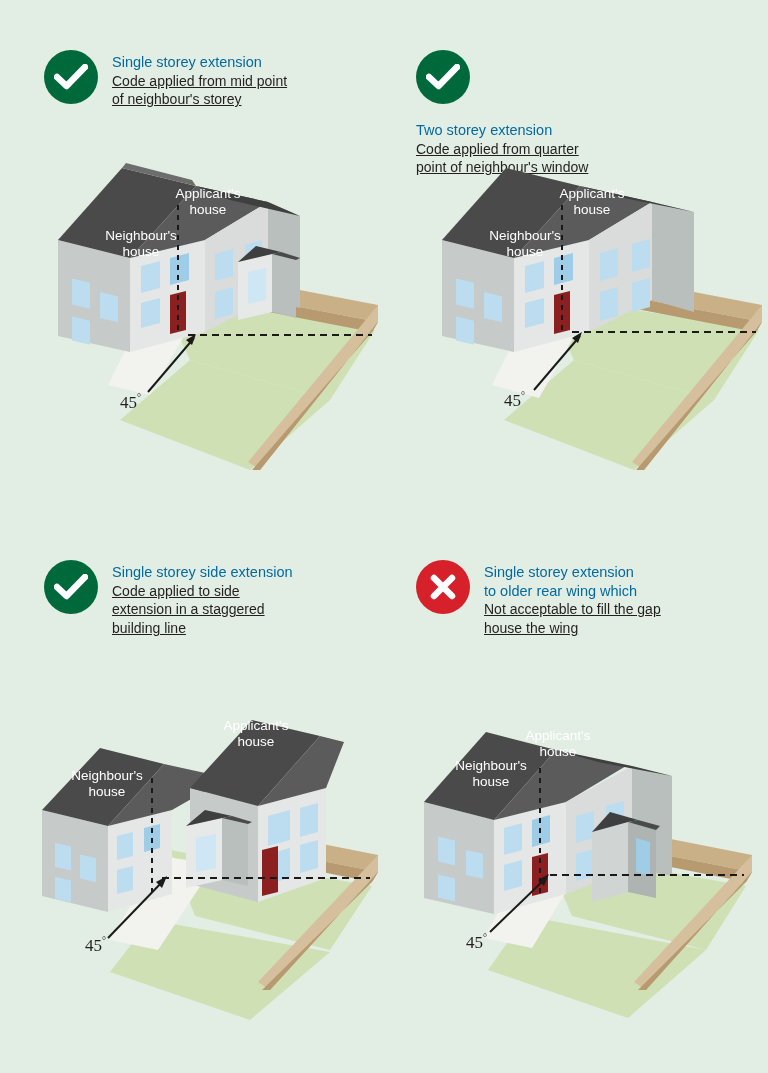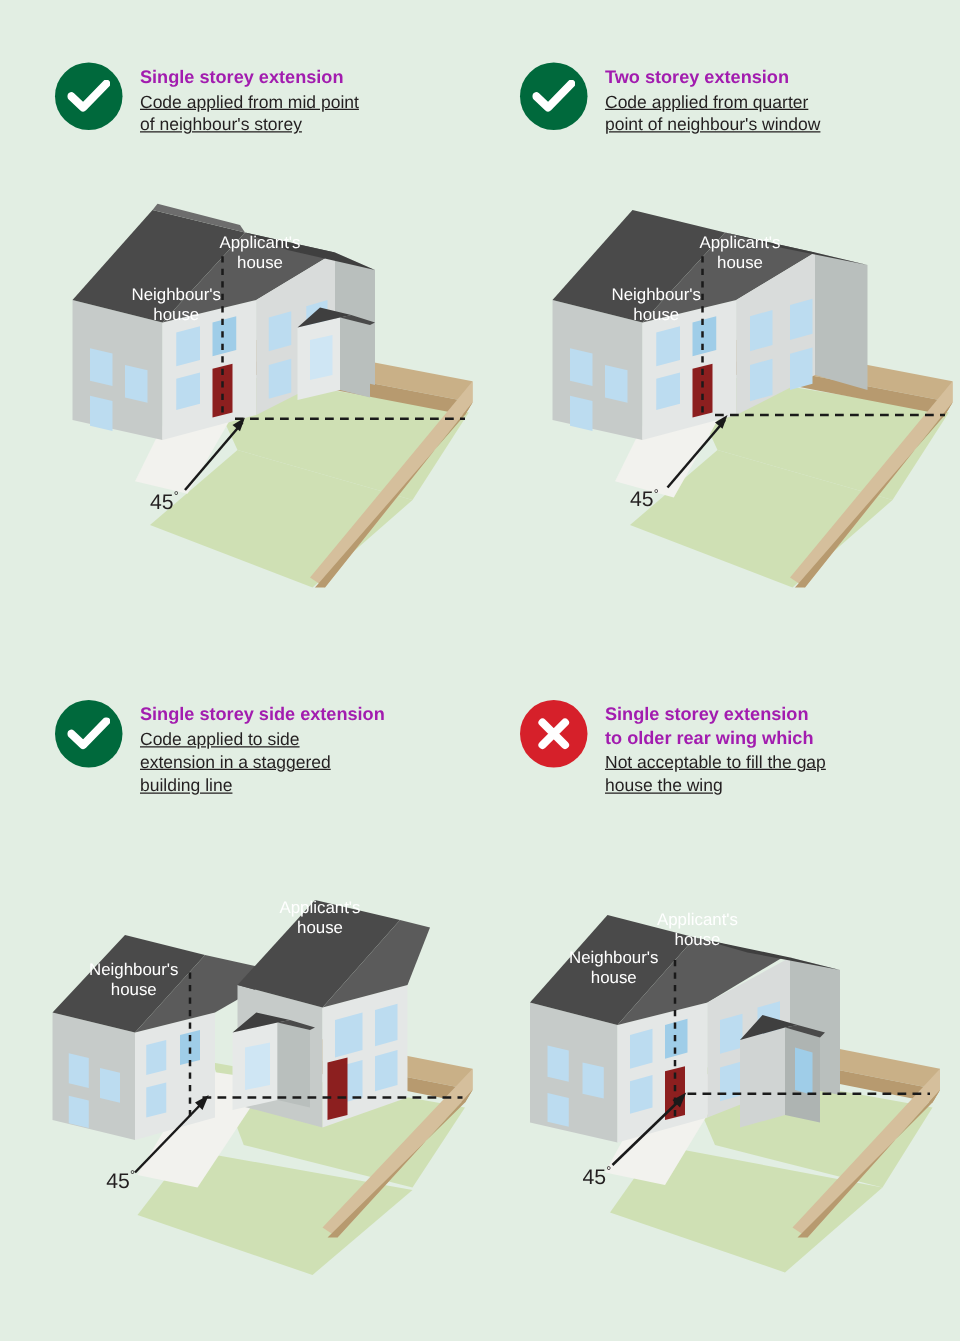--- a/index.html
+++ b/index.html
@@ -32,21 +32,21 @@
   .panel-br { left: 384px; top: 520px; width: 384px; height: 553px; }
 
   
   .head {
     position: absolute;
     display: flex;
     align-items: flex-start;
     gap: 14px;
   }
   .panel-tl .head { left: 44px; top: 50px; width: 320px; }
-  .panel-tr .head { left: 32px; top: 50px; width: 330px; }
+  .panel-tr .head { left: 32px; top: 50px; width: 330px; flex-direction: column; }
   .panel-bl .head { left: 44px; top: 40px; width: 320px; }
   .panel-br .head { left: 32px; top: 40px; width: 340px; }
 
   .badge {
     width: 54px;
     height: 54px;
     border-radius: 50%;
     flex: 0 0 54px;
     display: flex;
     align-items: center;
@@ -54,23 +54,23 @@
   }
   .badge.ok  { background: #00693c; }
   .badge.bad { background: #d6202a; }
   .badge svg { display: block; }
 
   .head-text {
     padding-top: 3px;
   }
   .head-title {
     font-size: 14.5px;
-    font-weight: bold;
+    font-weight: normal;
     line-height: 1.28;
-    color: #a21caf;
+    color: #0369a1;
   }
   .head-sub {
     font-size: 14px;
     line-height: 1.28;
     color: #231f20;
     margin-top: 1px;
     text-decoration: underline;
   }
 
   
@@ -90,21 +90,21 @@
     color: #ffffff;
     text-align: center;
     font-family: "Liberation Sans", sans-serif;
     pointer-events: none;
     margin-top: 20px;
   }
   .angle {
     position: absolute;
     font-size: 17px;
     color: #231f20;
-    font-family: Liberation Sans, sans-serif;
+    font-family: Liberation Serif, serif;
   }
   .angle sup { font-size: 10px; vertical-align: super; }
 </style>
 </head>
 <body>
 
 <div class="page">
 
   <div class="panel panel-tl">
 

